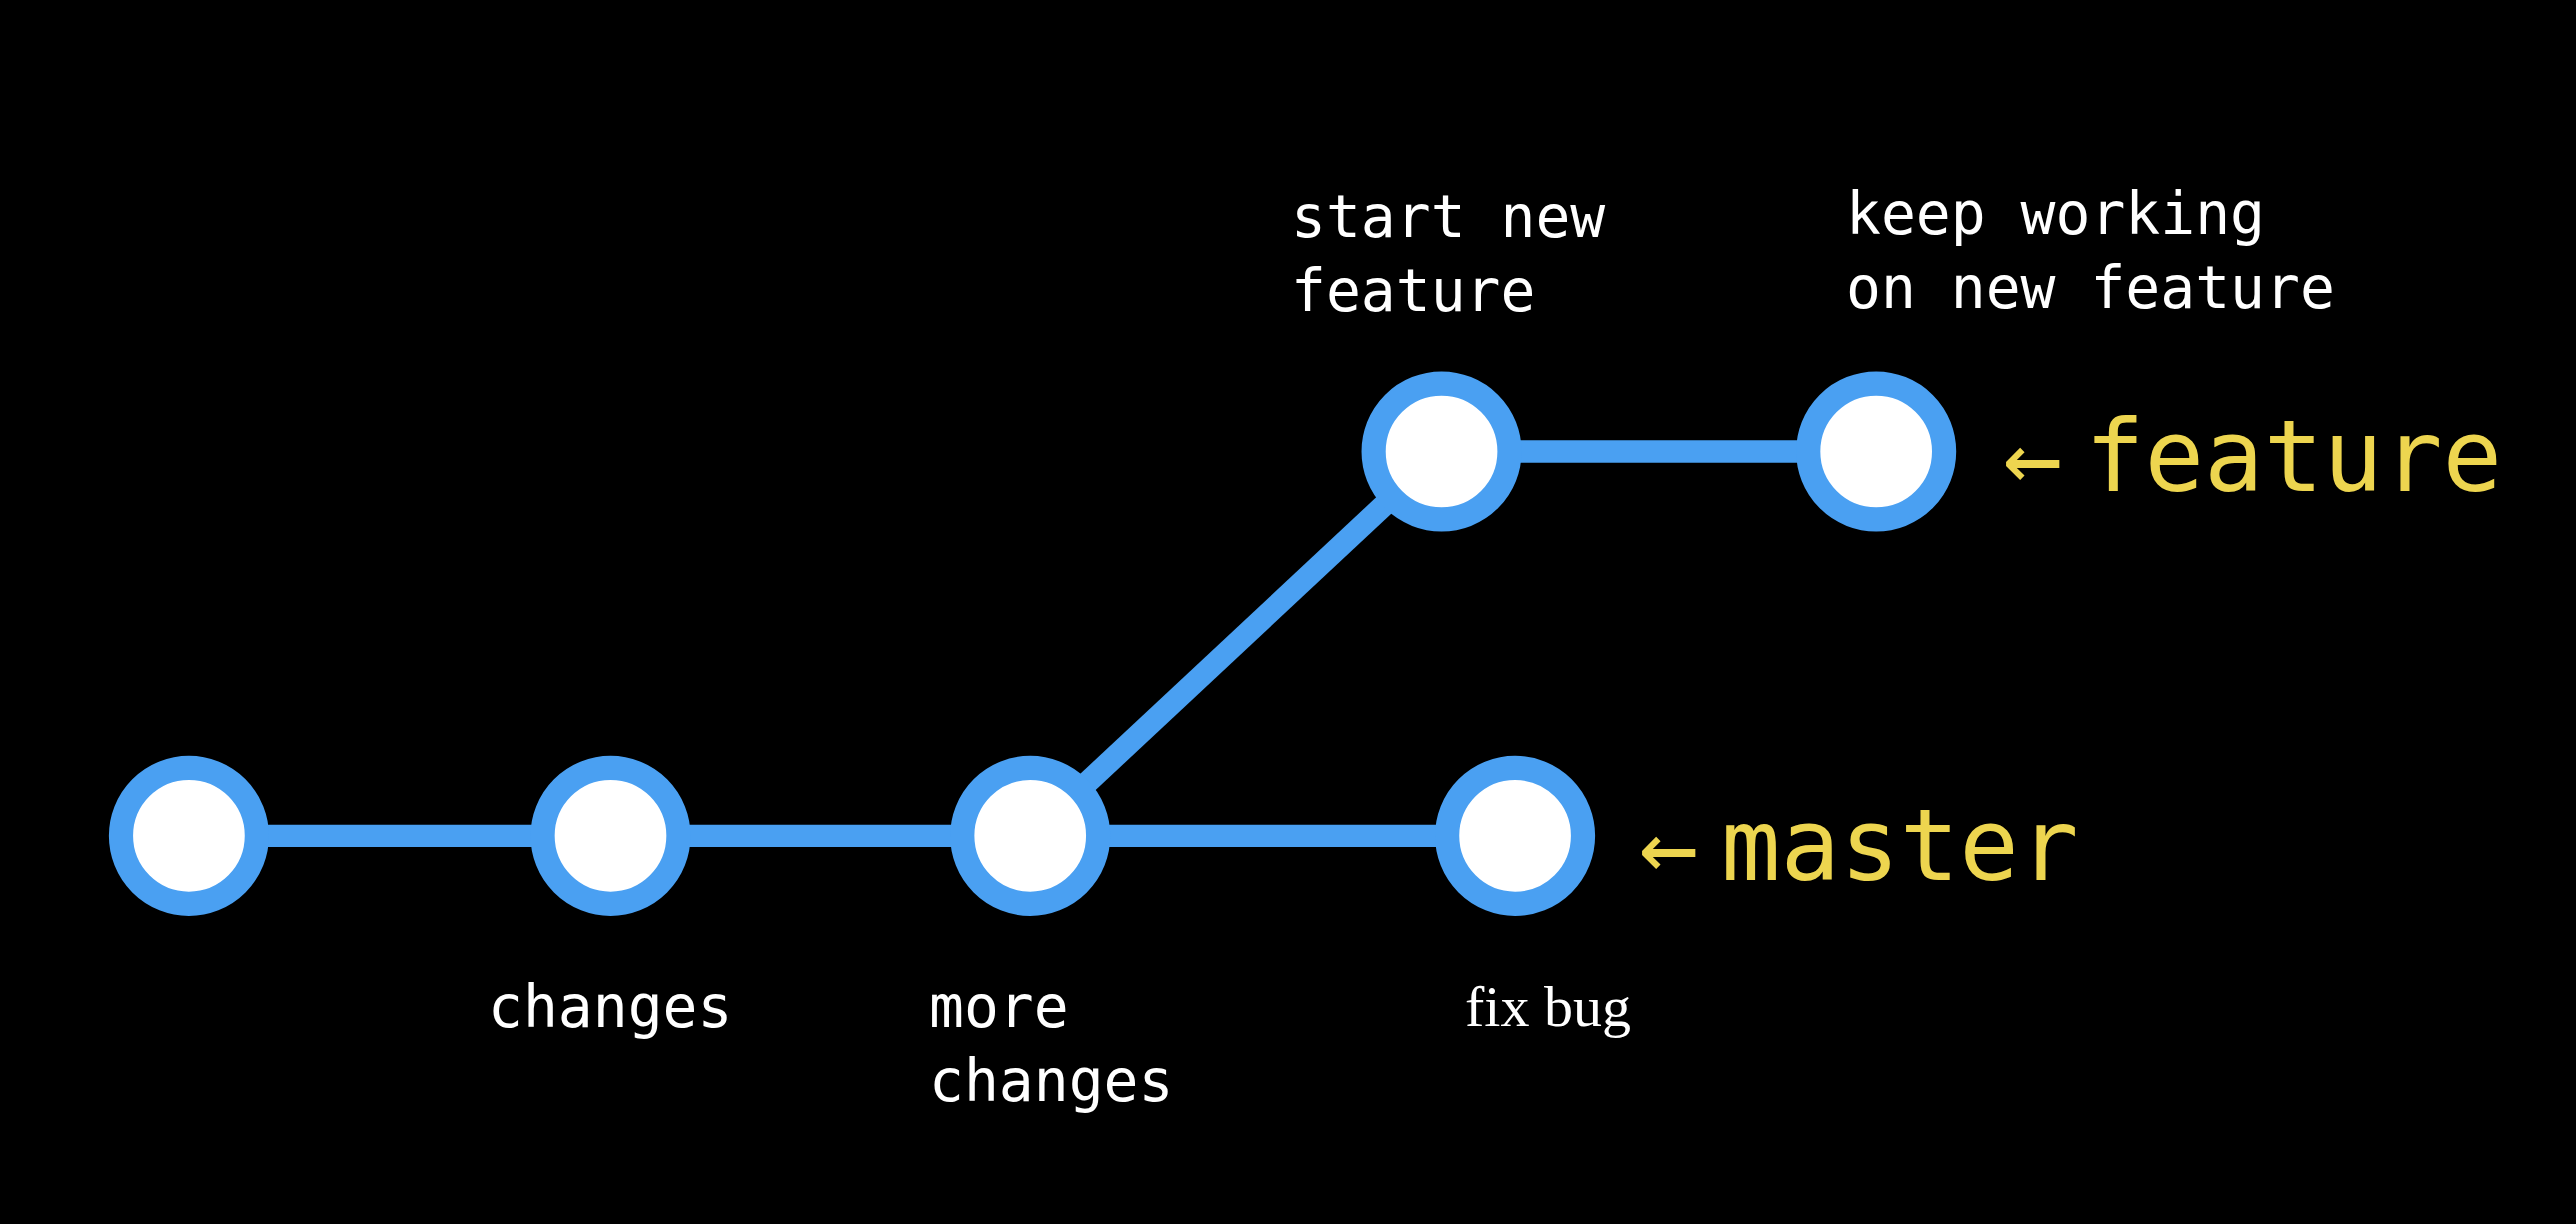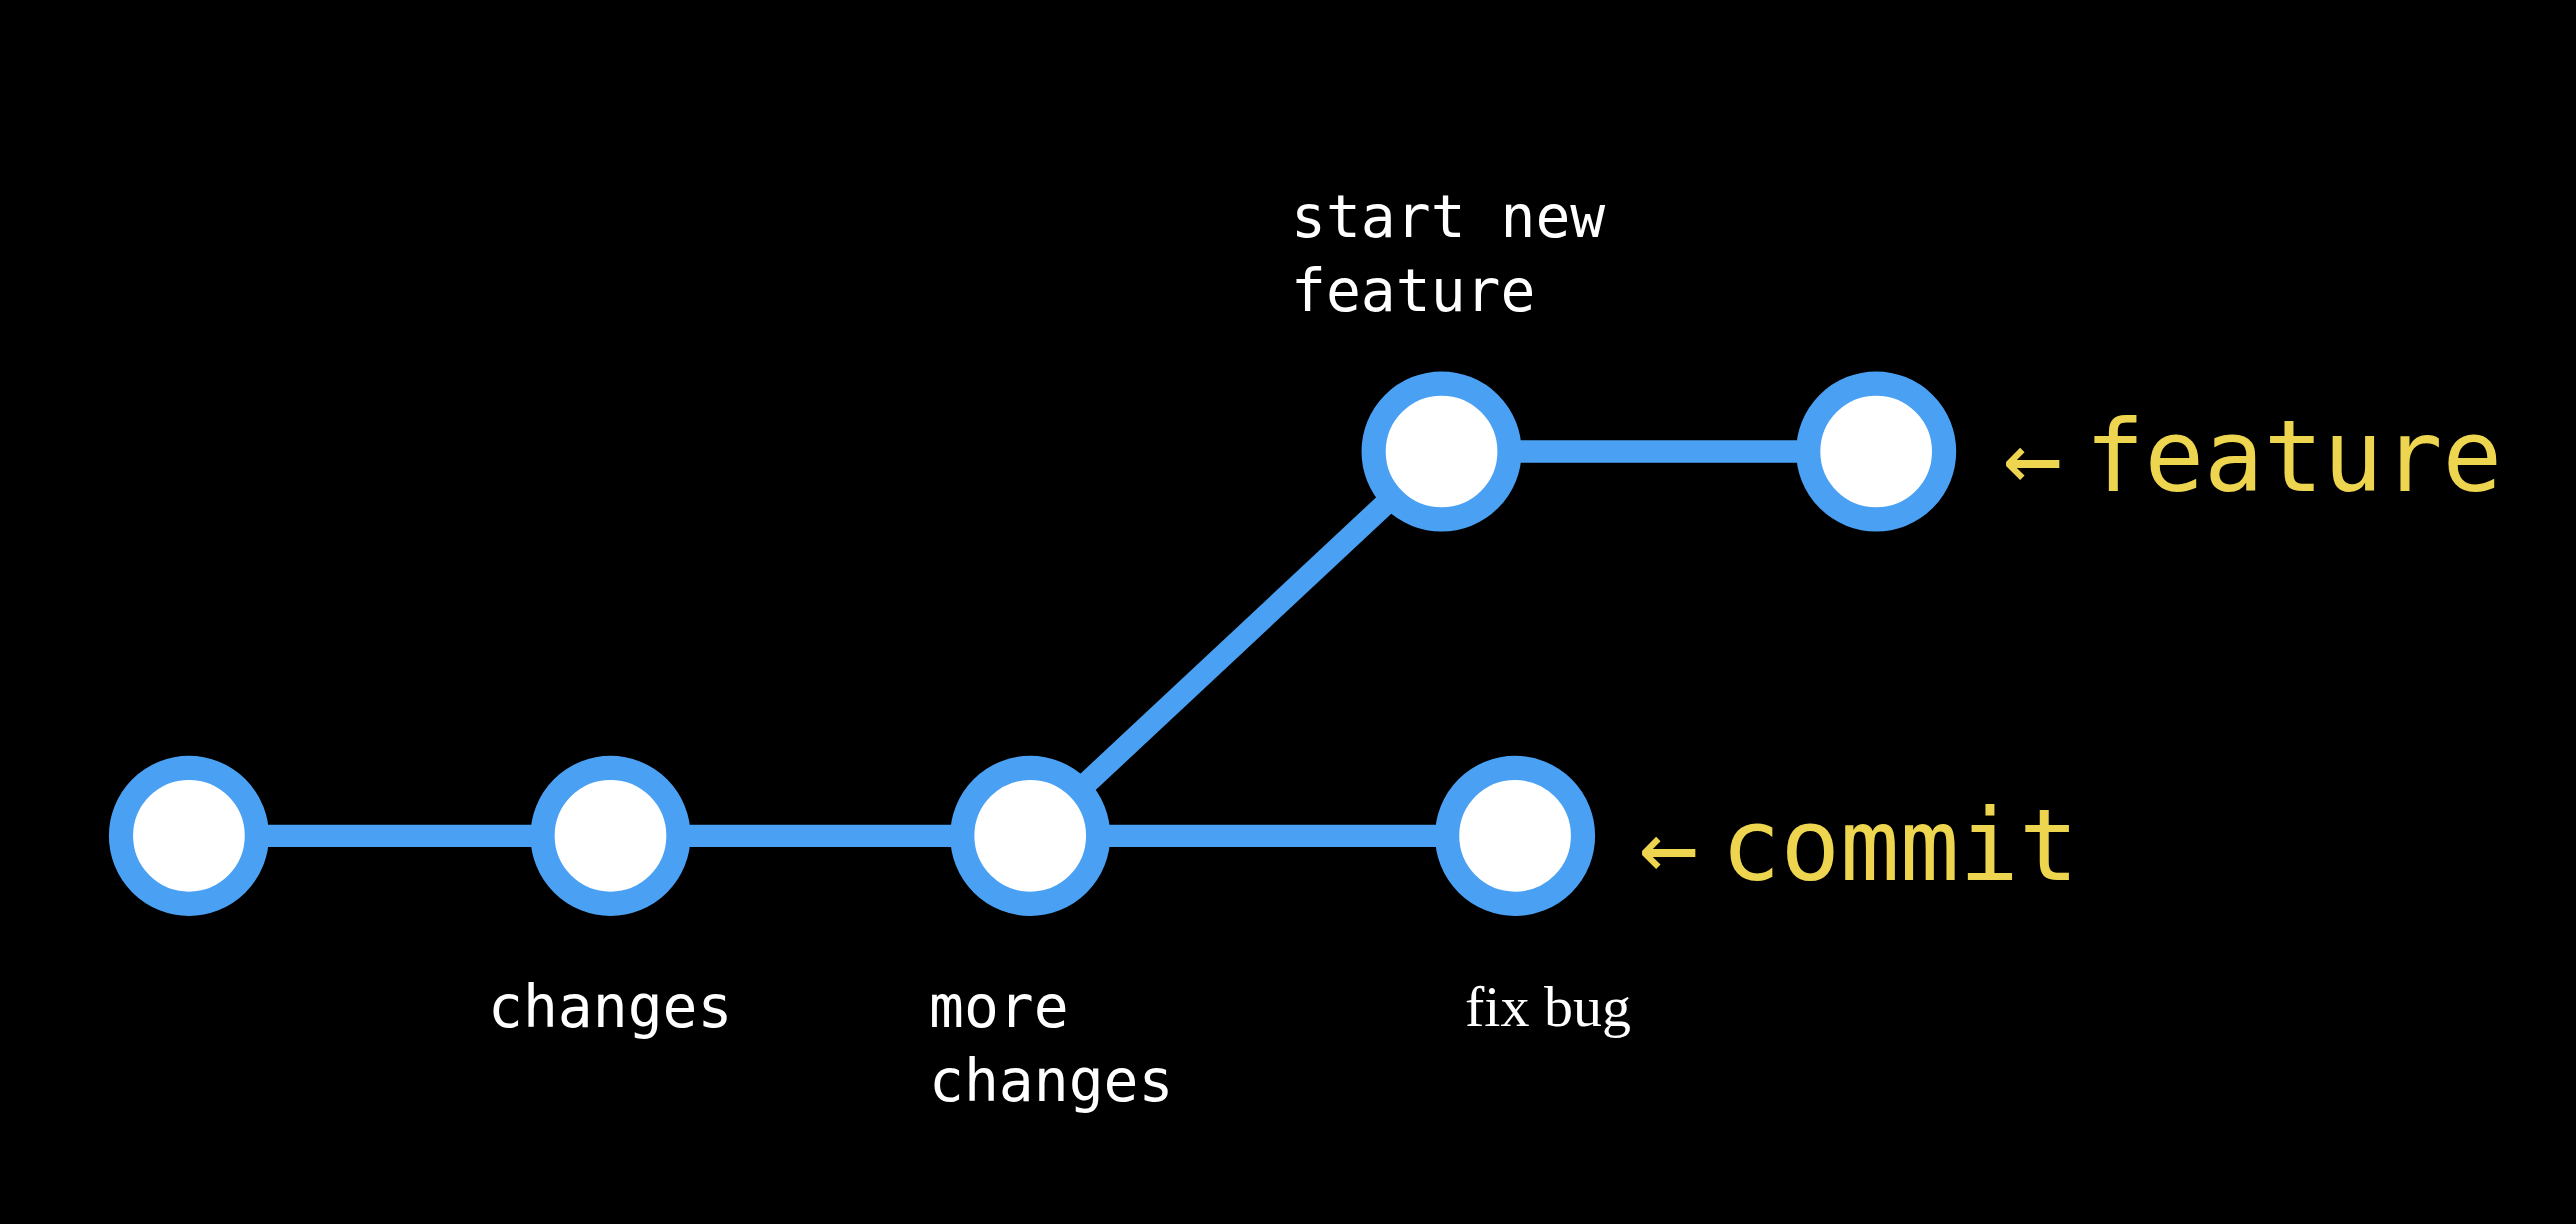--- a/index.html
+++ b/index.html
@@ -66,24 +66,26 @@
   <div class="note" style="left:488px; top:970px;">changes</div>
 
   <div class="note" style="left:929px; top:970px;">more
 changes</div>
 
   <div class="note" style="left:1465px; top:970px;font-family:Liberation Serif, serif;">fix bug</div>
 
   <div class="note" style="left:1291px; top:180px;">start new
 feature</div>
 
+  <div class="note" style="left:1846px; top:177px;">keep working
+on new feature</div>
 
   <div class="branch-label" style="left:1639px; top:845px;">
     <span class="arrow">←</span>
-    <span>commit</span>
+    <span>master</span>
   </div>
 
   <div class="branch-label" style="left:2003px; top:456px;">
     <span class="arrow">←</span>
     <span>feature</span>
   </div>
 
 </div>
 
 

